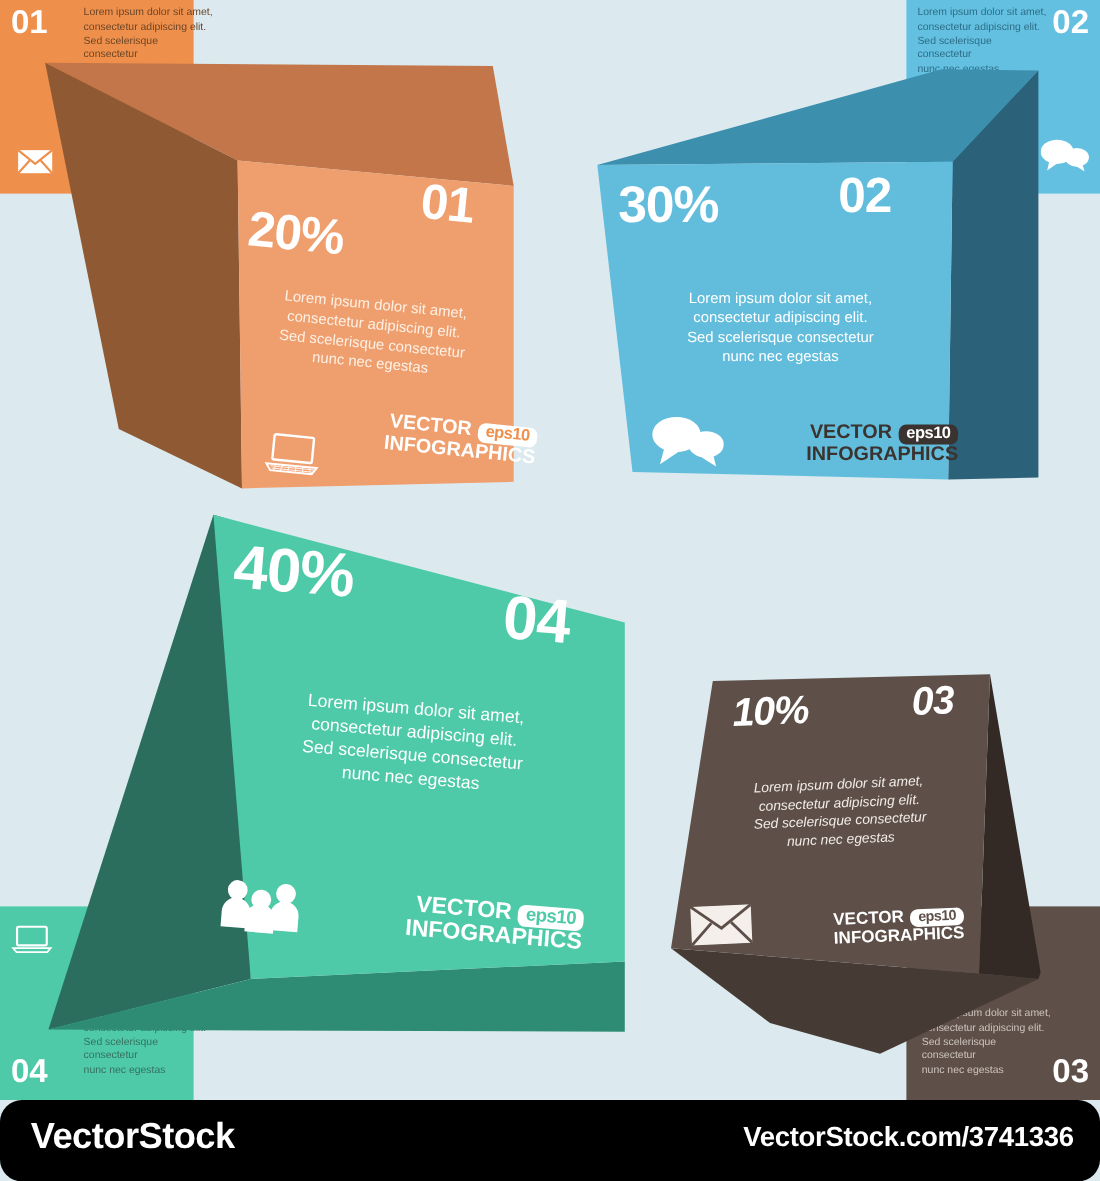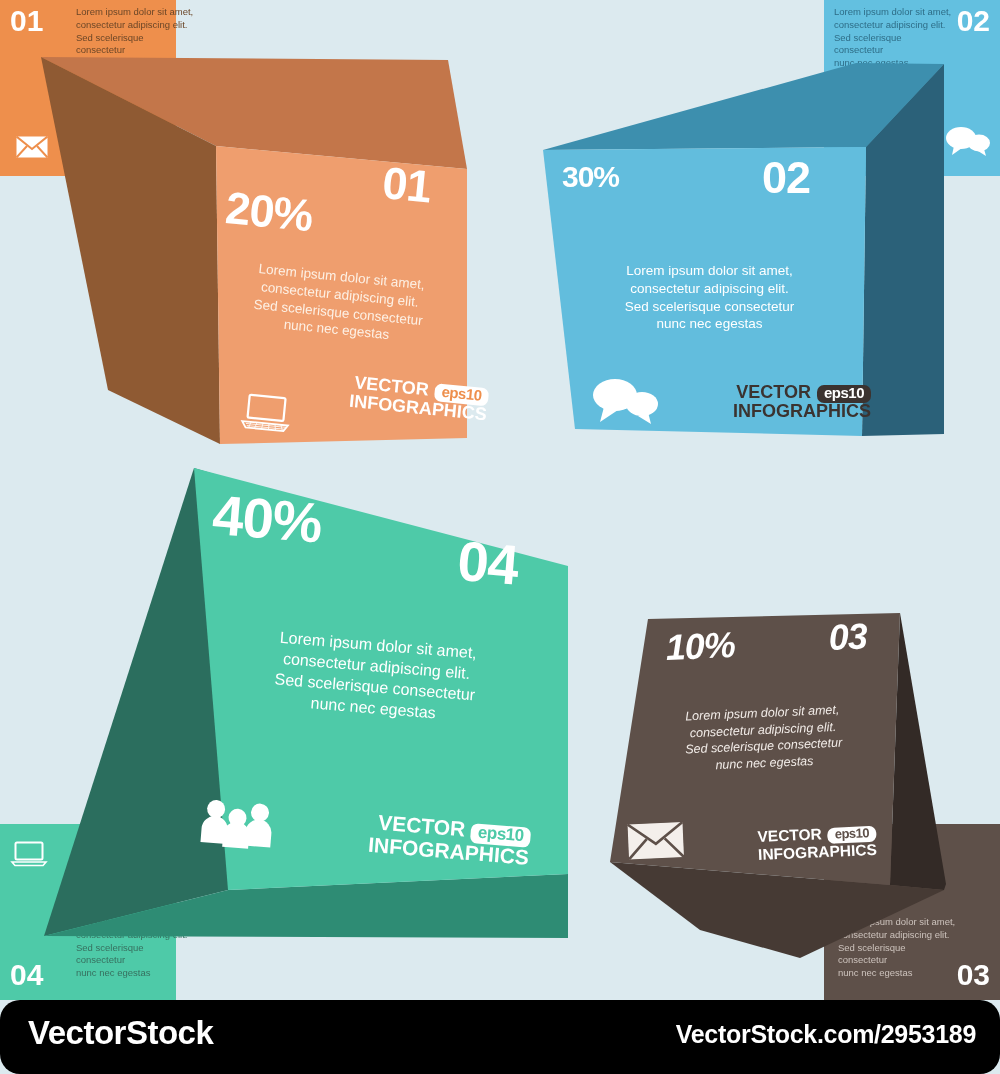--- a/index.html
+++ b/index.html
@@ -91,21 +91,21 @@
   }
 
   
   #p1-pct{ left:228px; top:185px; font-size:45px; transform:rotate(5.6deg); transform-origin:left top;}
   #p1-idx{ left:385px; top:160px; font-size:45px; transform:rotate(5.6deg); transform-origin:left top;}
   #p1-body{ left:238px; top:258px; width:210px; font-size:13.5px; transform:rotate(5.6deg); transform-origin:left top; color:#fdf0e4;}
   #p1-logo{ left:352px; top:374px; font-size:18px; transform:rotate(5.6deg); transform-origin:left top; color:#ffffff; text-align:right;}
   #p1-logo .eps{ background:#ffffff; color:#ee8f4c; font-size:15px; }
 
   
-  #p2-pct{ left:562px; top:162px; font-size:30px; }
+  #p2-pct{ left:562px; top:162px; font-size:47px; }
   #p2-idx{ left:762px; top:155px; font-size:45px; }
   #p2-body{ left:612px; top:262px; width:195px; font-size:13.5px; color:#ffffff;}
   #p2-logo{ left:733px; top:384px; font-size:18px; color:#3b3330; text-align:right;}
   #p2-logo .eps{ background:#3b3330; color:#ffffff; font-size:15px; }
 
   
   #p3-pct{ left:665px; top:630px; font-size:36px; font-style:italic; transform:rotate(-2.5deg); transform-origin:left top;}
   #p3-idx{ left:828px; top:620px; font-size:36px; font-style:italic; transform:rotate(-2.5deg); transform-origin:left top;}
   #p3-body{ left:672px; top:709px; width:180px; font-size:12.5px; font-style:italic; color:#f2ece8; transform:rotate(-2.5deg); transform-origin:left top;}
   #p3-logo{ left:757px; top:829px; font-size:15.5px; color:#ffffff; text-align:right; transform:rotate(-2.5deg); transform-origin:left top;}
@@ -350,16 +350,16 @@
           <circle cx="58" cy="10" r="9"></circle>
             <path d="M45 44 v-14 a13 13 0 0 1 26 0 v14 Z"></path>
         </g>
       </svg>
     </div>
 
   </div>
 
   <div id="footer">
     <div id="footer-brand">VectorStock</div>
-    <div id="footer-url">VectorStock.com/2953189</div>
+    <div id="footer-url">VectorStock.com/3741336</div>
   </div>
 
 </div>
 
 </body></html>

